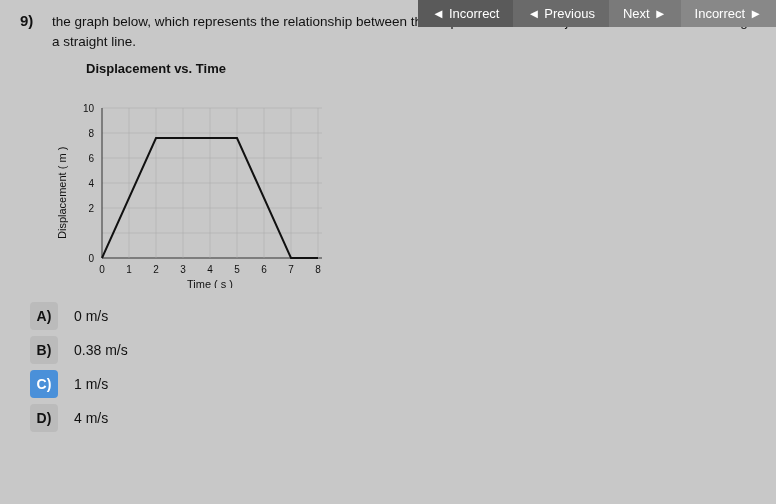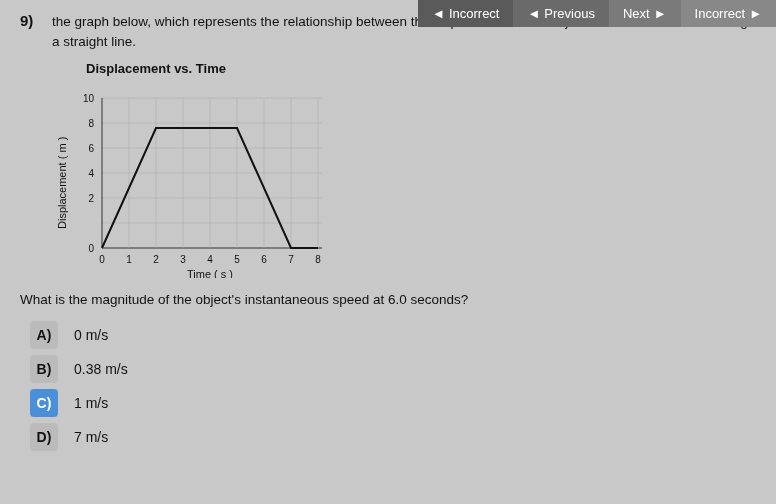--- a/index.html
+++ b/index.html
@@ -93,21 +93,21 @@
       flex-direction: column;
       align-items: flex-start;
       margin-left: 36px;
       margin-bottom: 14px;
     }
 
     .chart-title {
       font-size: 13px;
       font-weight: bold;
       color: #111;
-      margin-bottom: 12px;
+      margin-bottom: 22px;
       margin-left: 30px;
     }
 
     .chart-wrapper {
       display: flex;
       align-items: center;
       gap: 4px;
     }
 
     .y-axis-label {
@@ -242,34 +242,33 @@
         <text x="219" y="175" font-size="10" text-anchor="middle" fill="#111">7</text>
         <text x="246" y="175" font-size="10" text-anchor="middle" fill="#111">8</text>
 
         <text x="138" y="190" font-size="11" text-anchor="middle" fill="#111">Time ( s )</text>
 
         <polyline points="30,160 84,40 111,40 165,40 219,160 246,160" fill="none" stroke="#111" stroke-width="2"></polyline>
       </svg>
     </div>
   </div>
 
-  <div class="sub-question">What is the magnitude of the object's instantaneous speed at 6.0 seconds?</div>
 
   <div class="choices">
     <div class="choice-row">
       <div class="choice-label">A)</div>
       <span class="choice-text">0 m/s</span>
     </div>
     <div class="choice-row">
       <div class="choice-label">B)</div>
       <span class="choice-text">0.38 m/s</span>
     </div>
     <div class="choice-row">
       <div class="choice-label selected">C)</div>
       <span class="choice-text">1 m/s</span>
     </div>
     <div class="choice-row">
       <div class="choice-label">D)</div>
-      <span class="choice-text">7 m/s</span>
+      <span class="choice-text">4 m/s</span>
     </div>
   </div>
 
 </div>
 
 </body></html>

